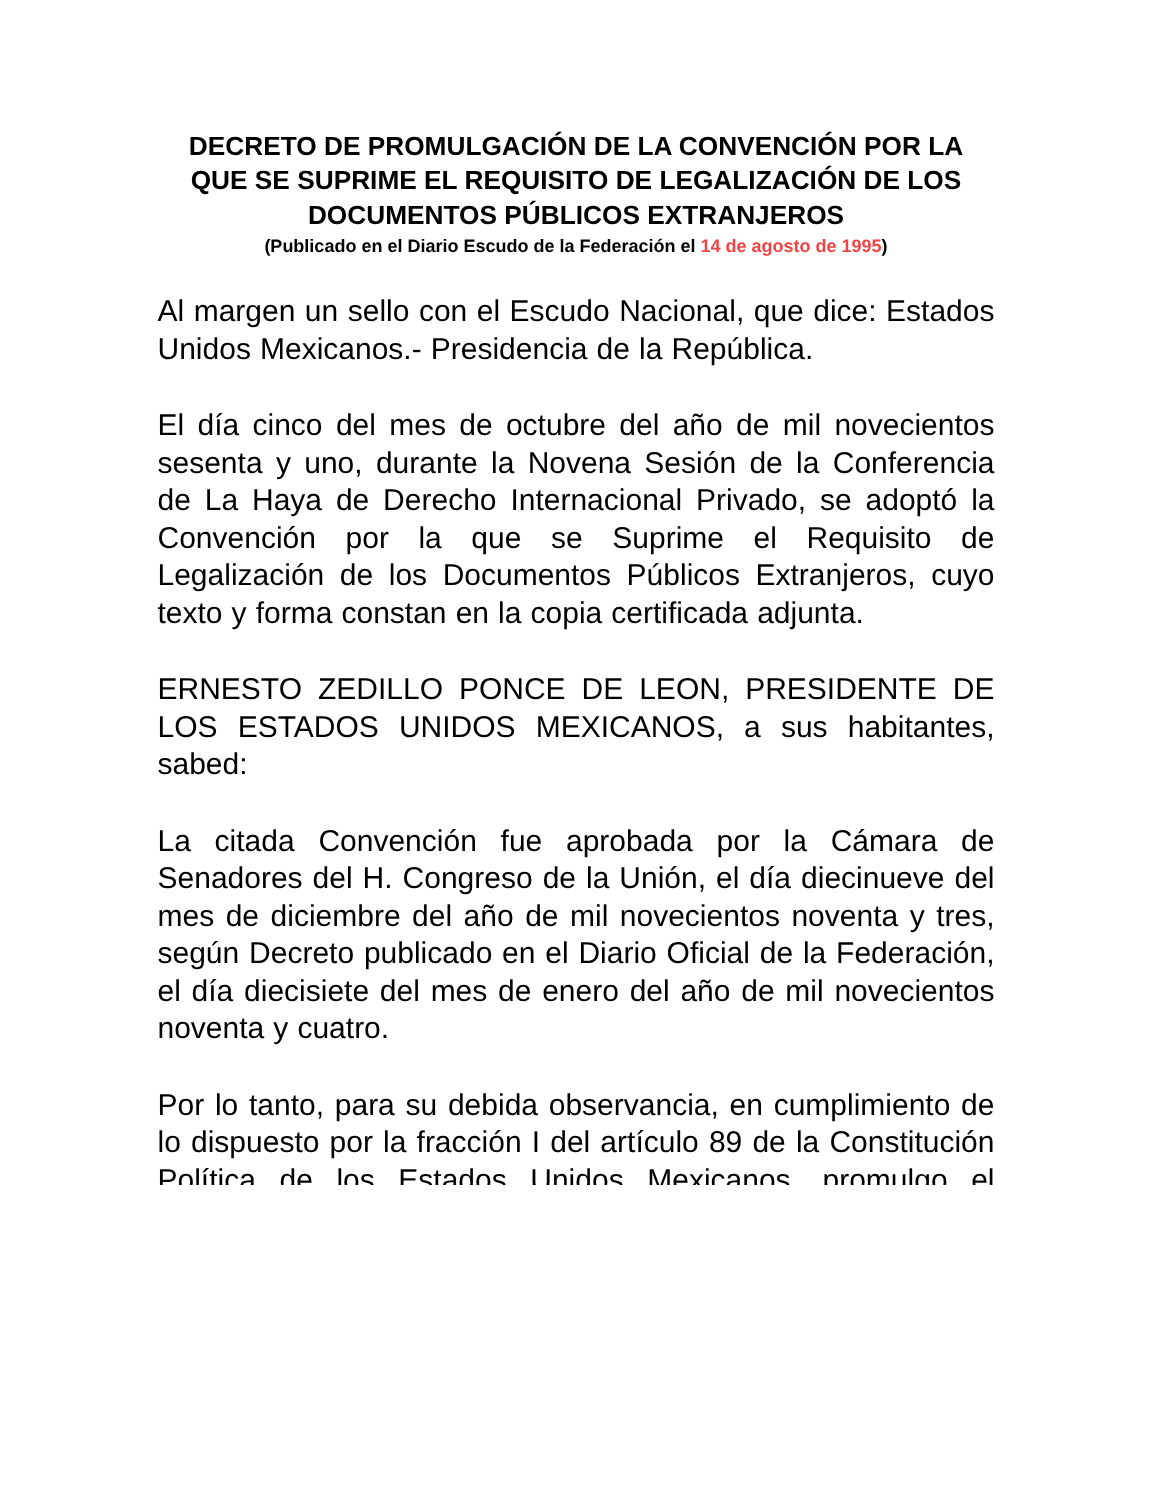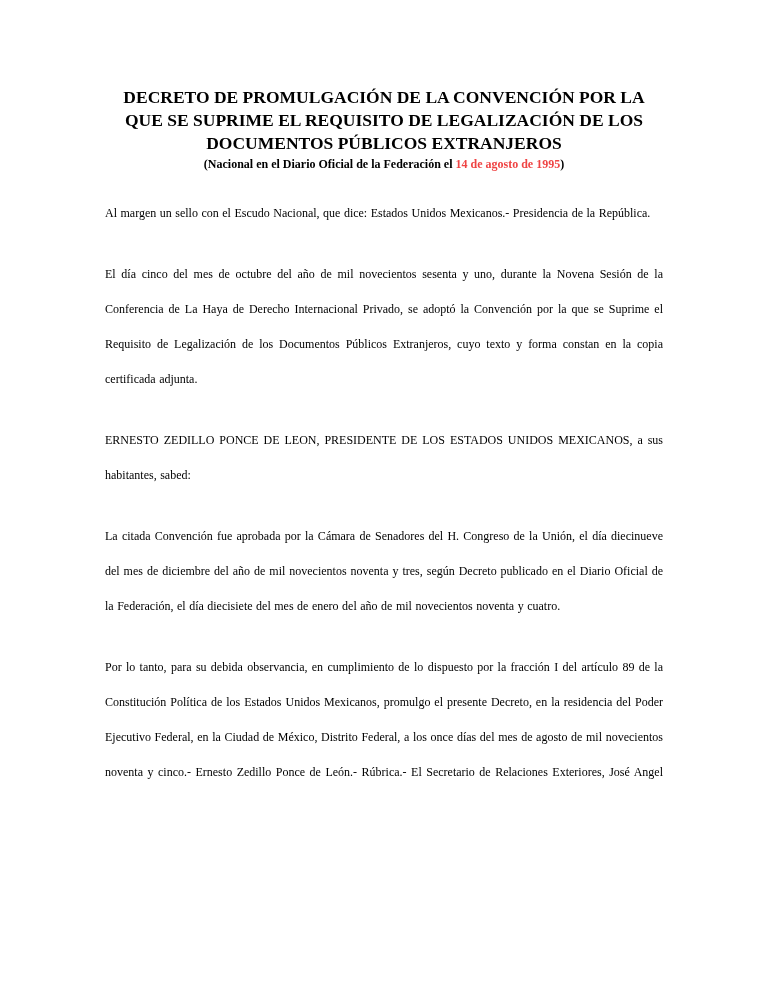--- a/index.html
+++ b/index.html
@@ -5,21 +5,21 @@
   html, body {
     margin: 0;
     padding: 0;
     background: #ffffff;
   }
   .page {
     position: relative;
     width: 768px;
     height: 790px;
     background: #ffffff;
-    font-family: Liberation Serif, serif;
+    font-family: Liberation Sans, sans-serif;
     color: #000000;
     overflow: hidden;
     box-sizing: border-box;
   }
   .content {
     position: absolute;
     top: 86px;
     left: 105px;
     width: 558px;
   }
@@ -34,36 +34,36 @@
     font-size: 12px;
     font-weight: bold;
     text-align: center;
     line-height: 15px;
     margin: 0 0 24px 0;
   }
   .doc-subtitle .date {
     color: #ef4444;
   }
   .para {
-    font-size: 12px;
-    line-height: 35px;
+    font-size: 20px;
+    line-height: 25px;
     text-align: justify;
     margin: 0 0 26px 0;
     word-spacing: 0.5px;
   }
 </style>
 </head>
 <body>
 
 <div class="page">
   <div class="content">
 
     <h1 class="doc-title">DECRETO DE PROMULGACIÓN DE LA CONVENCIÓN POR LA QUE SE SUPRIME EL REQUISITO DE LEGALIZACIÓN DE LOS DOCUMENTOS PÚBLICOS EXTRANJEROS</h1>
 
-    <div class="doc-subtitle"><span>(Nacional en el Diario Oficial de la Federación el </span><span class="date">14 de agosto de 1995</span><span>)</span></div>
+    <div class="doc-subtitle"><span>(Publicado en el Diario Escudo de la Federación el </span><span class="date">14 de agosto de 1995</span><span>)</span></div>
 
     <p class="para">Al margen un sello con el Escudo Nacional, que dice: Estados Unidos Mexicanos.- Presidencia de la República.</p>
 
     <p class="para">El día cinco del mes de octubre del año de mil novecientos sesenta y uno, durante la Novena Sesión de la Conferencia de La Haya de Derecho Internacional Privado, se adoptó la Convención por la que se Suprime el Requisito de Legalización de los Documentos Públicos Extranjeros, cuyo texto y forma constan en la copia certificada adjunta.</p>
 
     <p class="para">ERNESTO ZEDILLO PONCE DE LEON, PRESIDENTE DE LOS ESTADOS UNIDOS MEXICANOS, a sus habitantes, sabed:</p>
 
     <p class="para">La citada Convención fue aprobada por la Cámara de Senadores del H. Congreso de la Unión, el día diecinueve del mes de diciembre del año de mil novecientos noventa y tres, según Decreto publicado en el Diario Oficial de la Federación, el día diecisiete del mes de enero del año de mil novecientos noventa y cuatro.</p>
 
 

